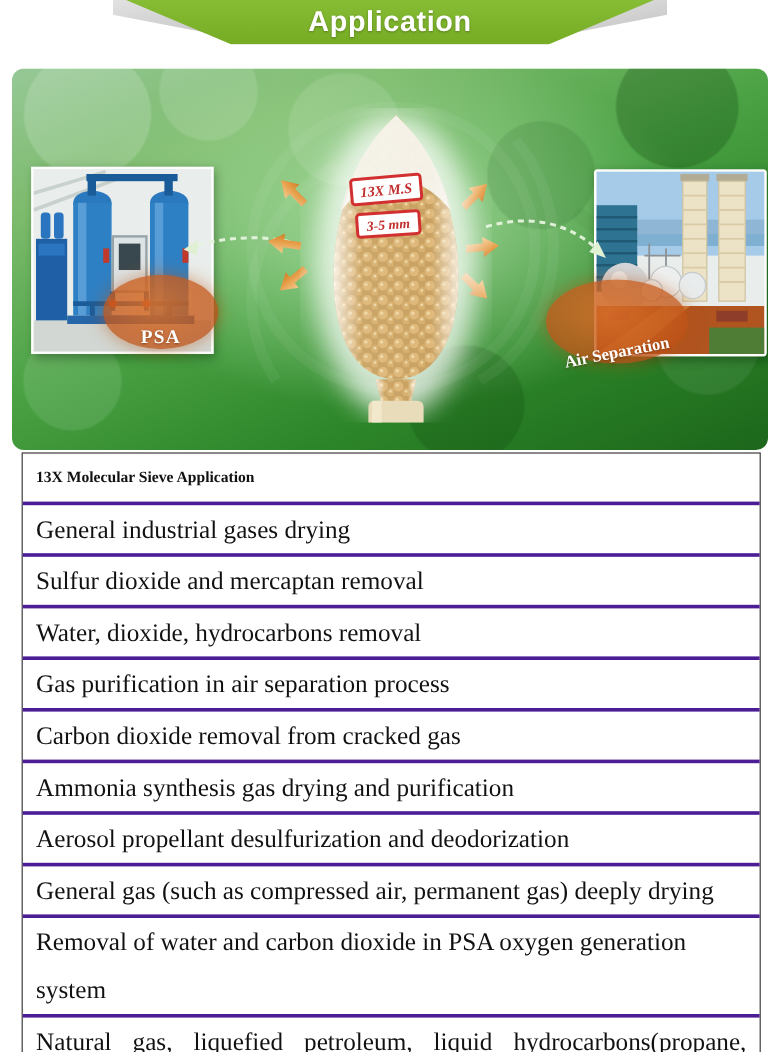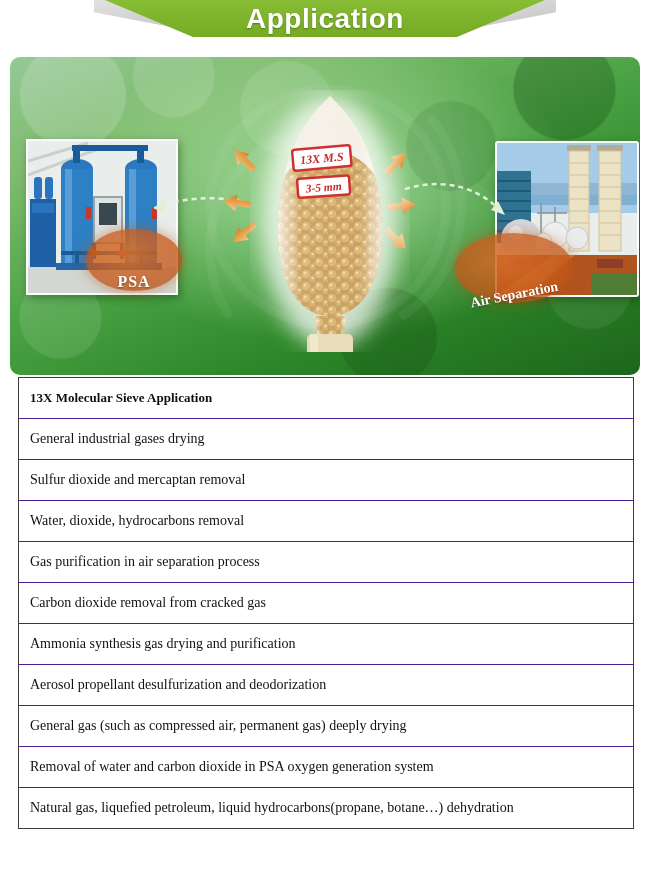--- a/index.html
+++ b/index.html
@@ -10,21 +10,21 @@
   .banner{position:absolute;left:0;top:0;width:650px;height:46px;}
   .wing{position:absolute;top:0;height:36px;width:118px;background:linear-gradient(170deg,#e2e2e2,#bfbfbf);}
   .wing.left{left:94px;clip-path:polygon(0 0,52% 0,92% 92%,0 34%);}
   .wing.right{right:94px;clip-path:polygon(48% 0,100% 0,100% 34%,8% 92%);}
   .bar{position:absolute;left:105px;top:0;width:440px;height:37px;
        background:linear-gradient(180deg,#86bd34,#76ab24);
        clip-path:polygon(0 0,100% 0,80% 100%,20% 100%);
        filter:drop-shadow(0 3px 2px rgba(0,0,0,.3));
        display:flex;align-items:center;justify-content:center;}
   .bar span{color:#fff;font-family:"Liberation Sans",sans-serif;font-weight:bold;
-            font-size:28px;letter-spacing:.5px;text-shadow:0 1px 2px rgba(0,0,0,.3);}
+            font-size:24px;letter-spacing:.5px;text-shadow:0 1px 2px rgba(0,0,0,.3);}
 
   
   .hero{position:absolute;left:10px;top:57px;width:630px;height:318px;border-radius:10px;overflow:hidden;
     background:
       radial-gradient(circle at 10% 12%, rgba(255,255,255,.16) 0 52px, transparent 54px),
       radial-gradient(circle at 26% 6%, rgba(255,255,255,.12) 0 40px, transparent 42px),
       radial-gradient(circle at 44% 16%, rgba(255,255,255,.10) 0 46px, transparent 48px),
       radial-gradient(circle at 88% 10%, rgba(0,45,0,.22) 0 50px, transparent 52px),
       radial-gradient(circle at 70% 28%, rgba(0,45,0,.10) 0 44px, transparent 46px),
       radial-gradient(circle at 8% 82%, rgba(255,255,255,.10) 0 40px, transparent 42px),
@@ -54,21 +54,21 @@
   
   .oarrow{position:absolute;width:28px;height:20px;
       background:linear-gradient(180deg,#f4c98c 10%,#e59a43 60%,#c97a22);
       clip-path:polygon(0 34%,52% 34%,52% 8%,100% 50%,52% 92%,52% 66%,0 66%);
       filter:drop-shadow(1px 1px 1px rgba(0,40,0,.4));}
 
   .bottle{position:absolute;left:240px;top:33px;width:160px;height:262px;}
 
   
   .table{position:absolute;left:18px;top:377px;width:614px;border:1px solid #3c3c3c;background:#fff;}
-  .trow{line-height:40px;padding:0 11px;font-size:14px;color:#111;border-top:1px solid #4c1d95;
+  .trow{line-height:40px;padding:0 11px;font-size:21px;color:#111;border-top:3px solid #4c1d95;
         text-align:left;}
   .trow:first-child{border-top:none;font-weight:bold;font-size:13px;}
   .trow.tall{text-align:justify;}
 </style>
 </head>
 <body>
 
 <div class="page">
 
   <div class="banner">

